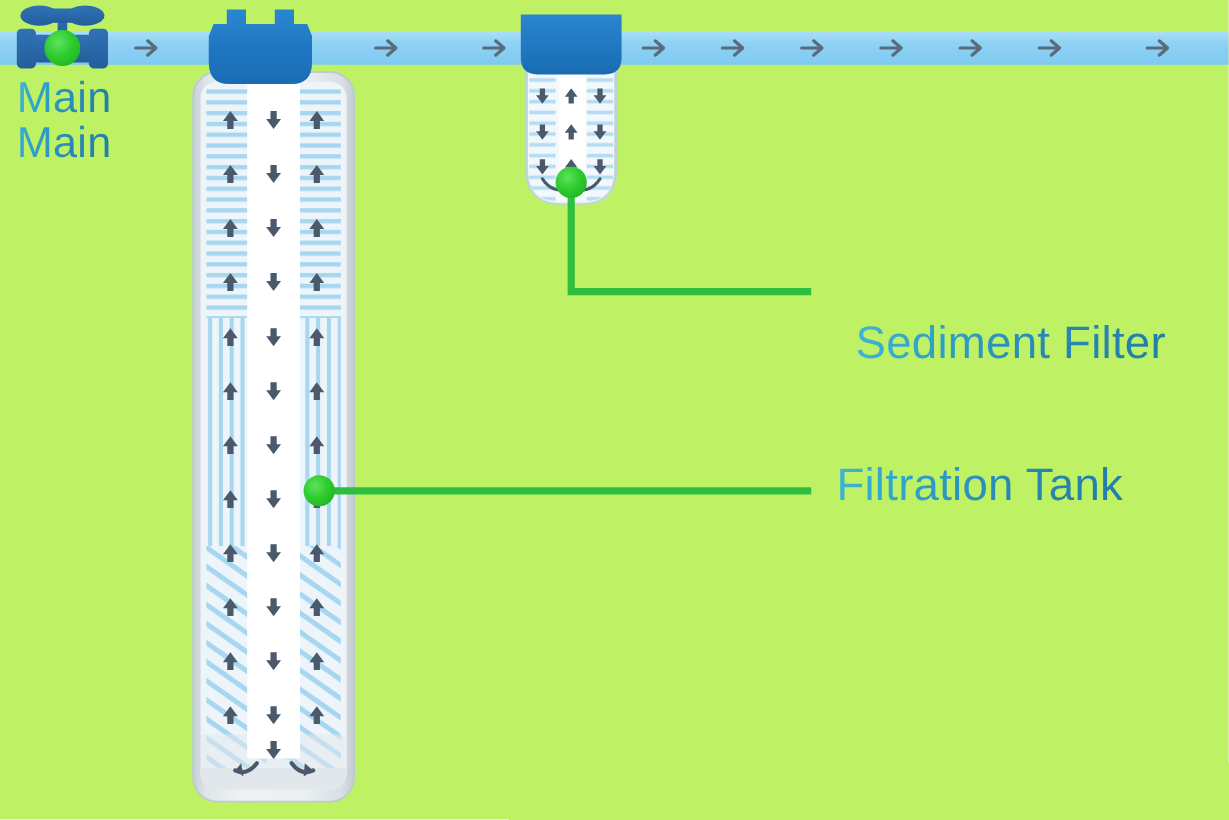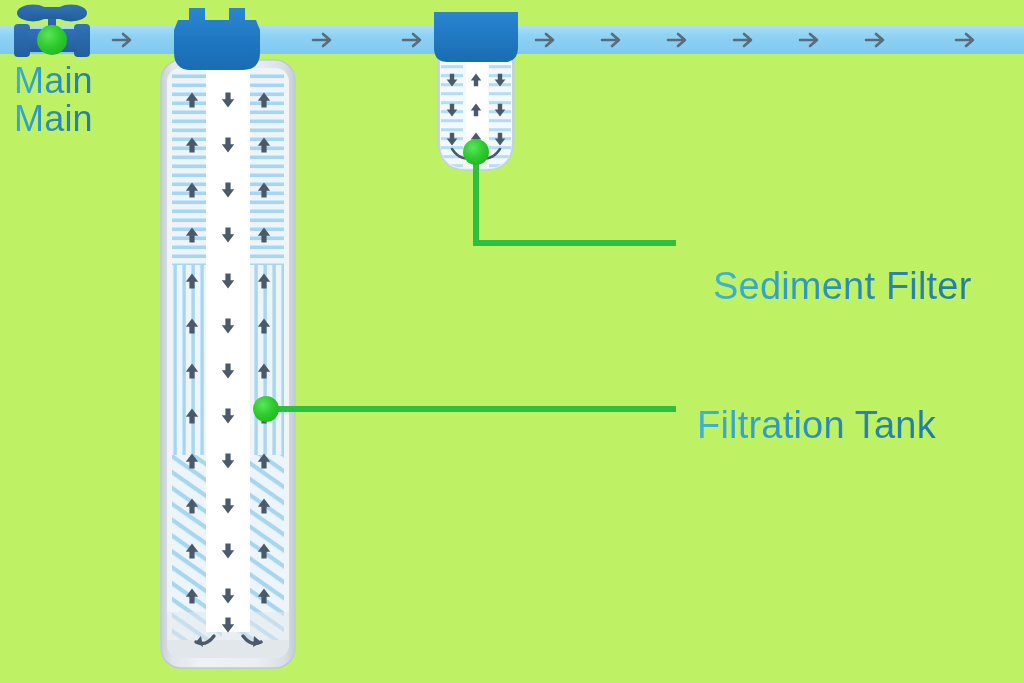--- a/index.html
+++ b/index.html
@@ -39,21 +39,21 @@
     top: 62px;
     font-size: 36px;
     letter-spacing: 0.2px;
   }
   .lbl-main span { display: block; }
   .lbl-callout {
     font-size: 38px;
     letter-spacing: 0.2px;
   }
   #label-sediment-filter { left: 713px; top: 221px; margin-top: 46px; }
-  #label-filtration-tank { left: 697px; top: 386px; margin-top: 20px; }
+  #label-filtration-tank { left: 697px; top: 386px; }
   .grad-text {
     background-image: linear-gradient(100deg, #3fb4d8 0%, #2f9fc9 28%, #2a86b4 62%, #1f7fa8 100%);
     -webkit-background-clip: text;
     background-clip: text;
     color: transparent;
     -webkit-text-fill-color: transparent;
   }
 </style>
 </head>
 <body>

